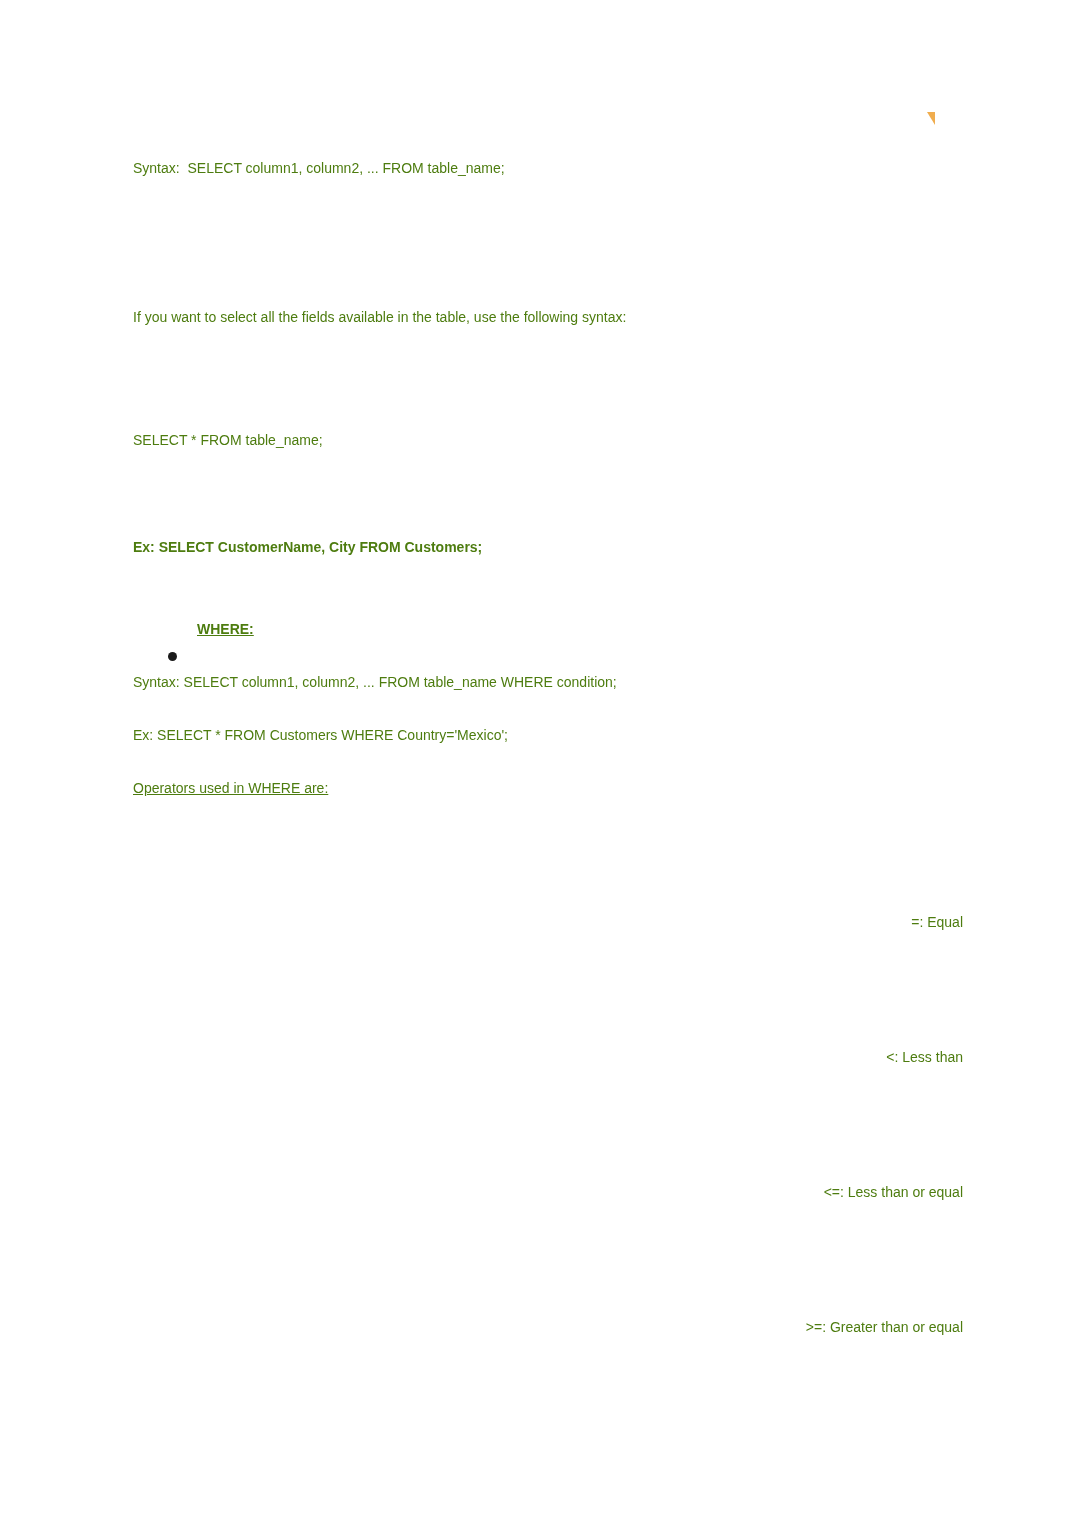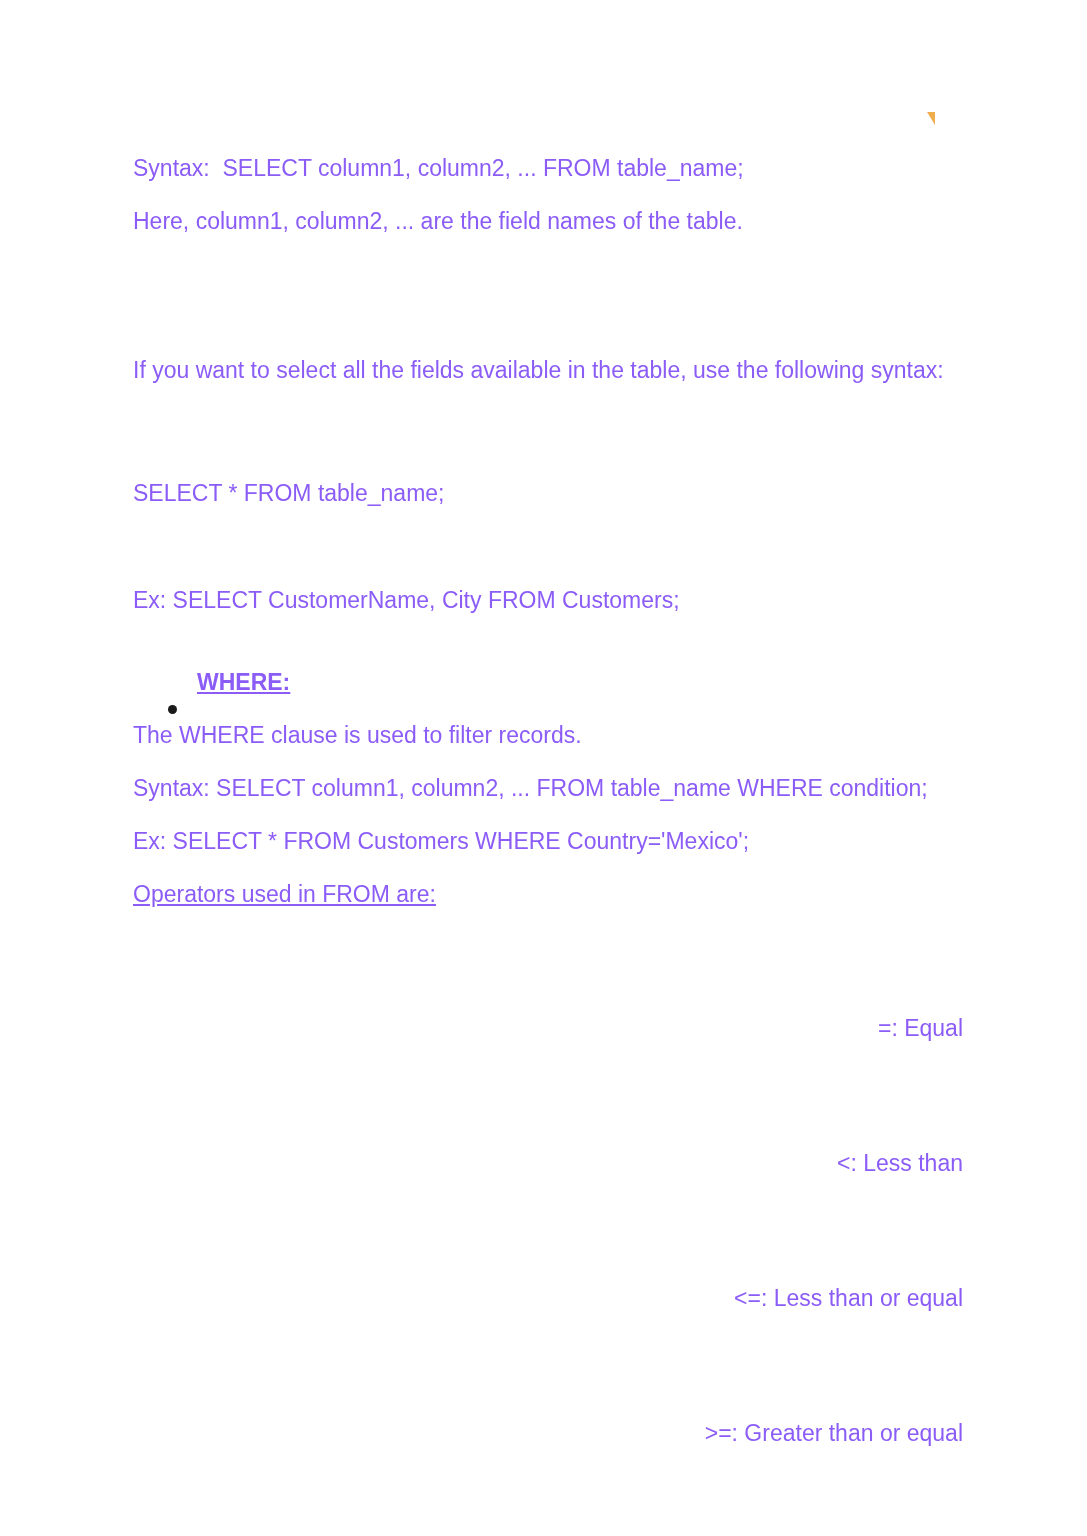--- a/index.html
+++ b/index.html
@@ -7,37 +7,37 @@
     padding: 0;
     background: #ffffff;
   }
   .page {
     position: relative;
     width: 1087px;
     height: 1536px;
     background: #ffffff;
     overflow: hidden;
     font-family: "Liberation Sans", "DejaVu Sans", sans-serif;
-    font-size: 23px;
+    font-size: 14px;
     line-height: 27px;
-    color: #8b5cf6;
+    color: #4d7c0f;
   }
   .content {
     position: absolute;
     left: 133px;
     top: 155px;
     width: 830px;
   }
   .para {
     margin: 0 0 26px 0;
     white-space: pre-wrap;
   }
   .line { display: block; white-space: pre-wrap; margin-top: 42px; }
   .underlined { text-decoration: underline; }
-  .mb-sec  { margin-bottom: 55px; }
+  .mb-sec  { margin-bottom: 55px; font-weight: bold; }
 
   
   .bullet-item {
     display: flex;
     align-items: flex-end;
     padding-left: 35px;
     margin-bottom: 26px;
   }
   .bullet-marker {
     width: 29px;
@@ -77,43 +77,41 @@
 <body>
 
 <div class="page">
 
   <span class="comment-marker" style="background: rgb(240, 173, 78);"></span>
 
   <div class="content">
 
     <p class="para">Syntax:  SELECT column1, column2, ... FROM table_name;</p>
 
-    <p class="para">Here, column1, column2, ... are the field names of the table.</p>
 
     <p class="para">
       <span class="line">If you want to select all the fields available in the table, use the following syntax:</span>
       <span class="line">SELECT * FROM table_name;</span>
     </p>
 
     <p class="para mb-sec">Ex: SELECT CustomerName, City FROM Customers;</p>
 
     <div class="bullet-item">
       <span class="bullet-marker">
           <span class="dot"></span>
         </span>
       <span class="heading-text">WHERE:</span>
     </div>
 
-    <p class="para">The WHERE clause is used to filter records.</p>
 
     <p class="para">Syntax: SELECT column1, column2, ... FROM table_name WHERE condition;</p>
 
     <p class="para">Ex: SELECT * FROM Customers WHERE Country='Mexico';</p>
 
-    <p class="para underlined">Operators used in FROM are:</p>
+    <p class="para underlined">Operators used in WHERE are:</p>
 
     <div class="para">
       <div class="op-row">
         <span class="op-symbol">=</span><span>: Equal</span>
       </div>
       <div class="op-row">
         <span class="op-symbol">&lt;</span><span>: Less than</span>
       </div>
       <div class="op-row">
         <span class="op-symbol">&lt;=</span><span>: Less than or equal</span>

